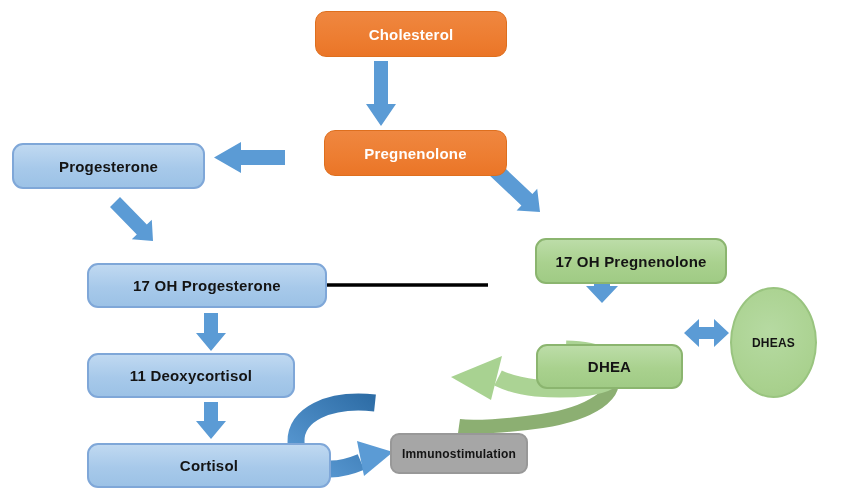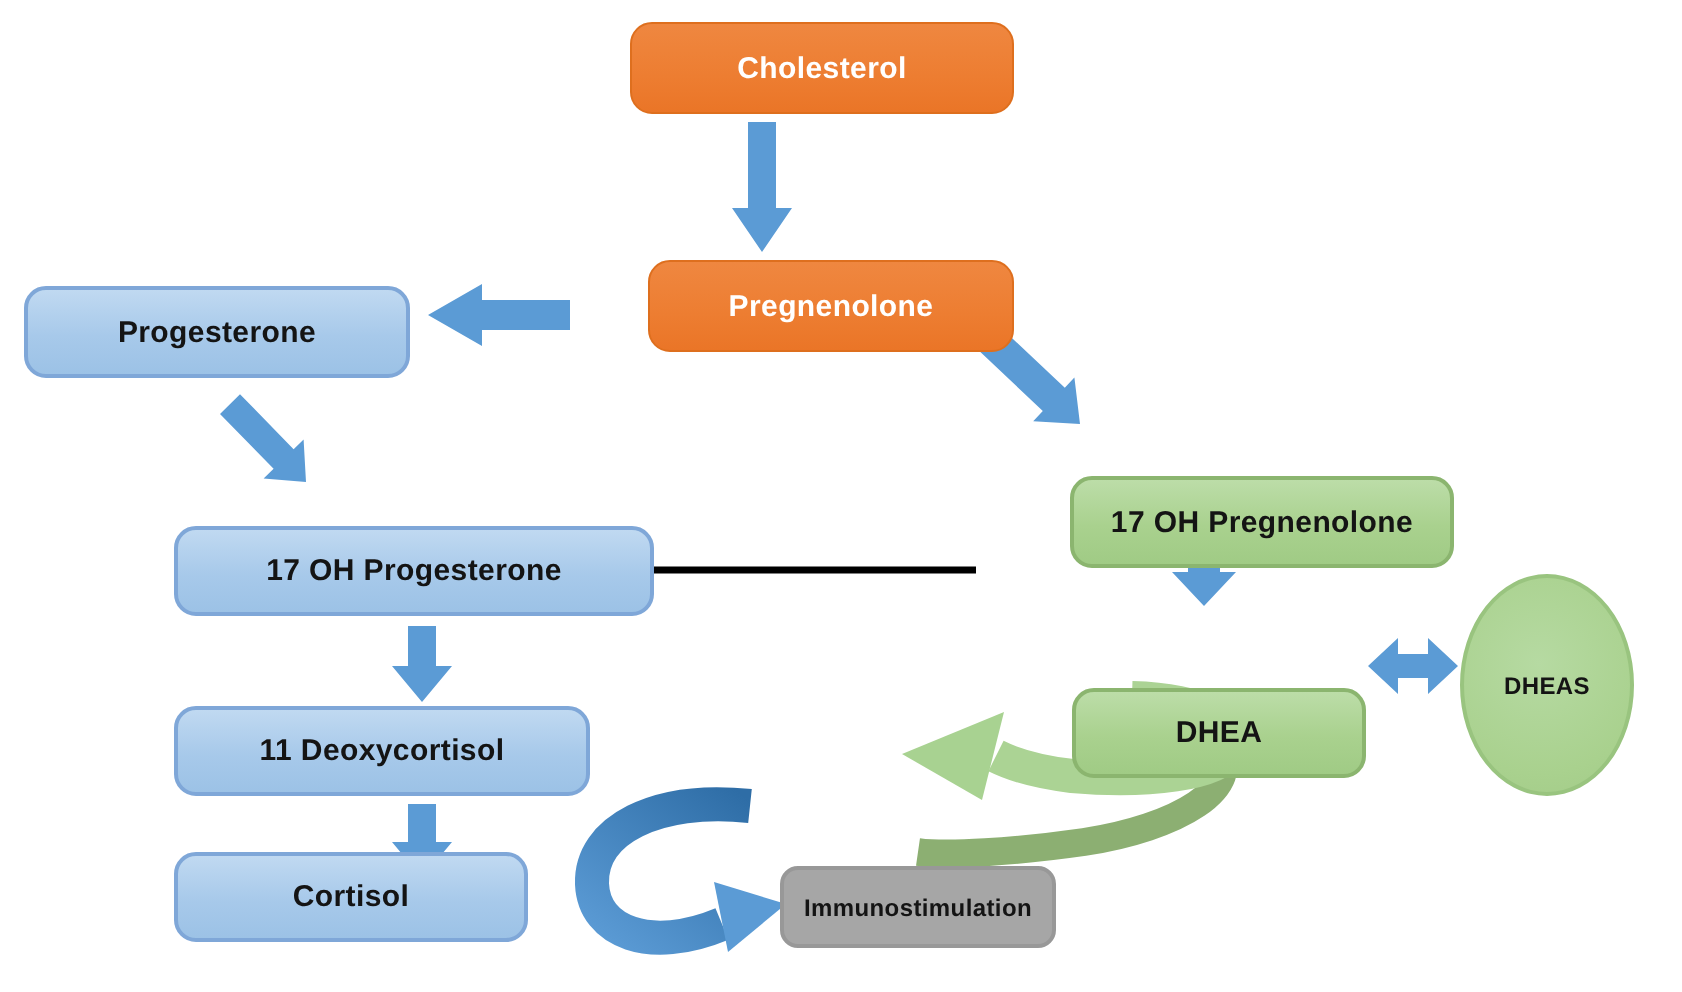--- a/index.html
+++ b/index.html
@@ -76,18 +76,18 @@
   <div class="node green" style="left:535px;top:202px;width:192px;height:46px">17 OH Pregnenolone</div>
 
   <div class="node blue" style="left:87px;top:263px;width:240px;height:45px">17 OH Progesterone</div>
 
   <div class="node green" style="left:536px;top:308px;width:147px;height:45px">DHEA</div>
 
   <div class="node ellipse" style="left:730px;top:287px;width:87px;height:111px">DHEAS</div>
 
   <div class="node blue" style="left:87px;top:353px;width:208px;height:45px">11 Deoxycortisol</div>
 
-  <div class="node blue" style="left:87px;top:426px;width:177px;height:45px">Cortisol</div>
+  <div class="node blue" style="left:87px;top:443px;width:244px;height:45px">Cortisol</div>
 
 
   <div class="node gray" style="left:390px;top:433px;width:138px;height:41px">Immunostimulation</div>
 
 </div>
 
 </body></html>

